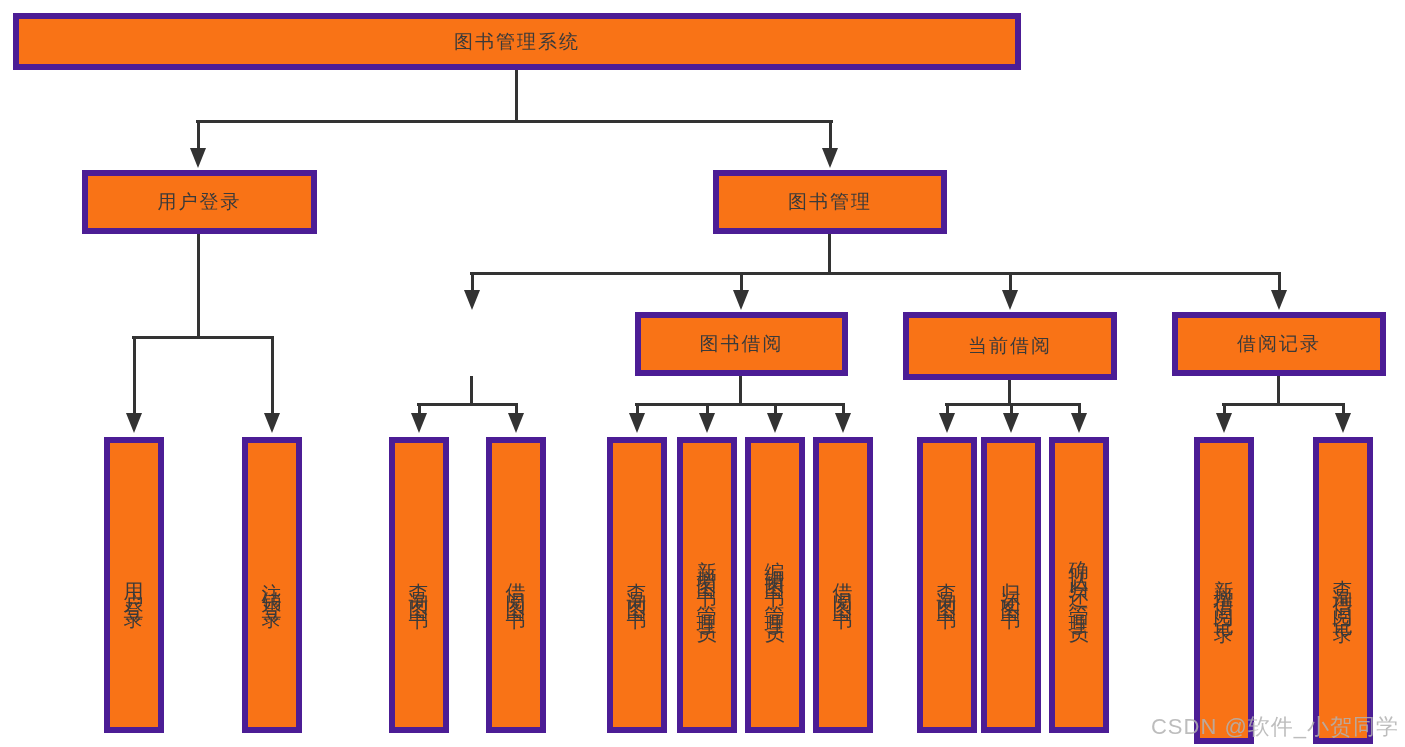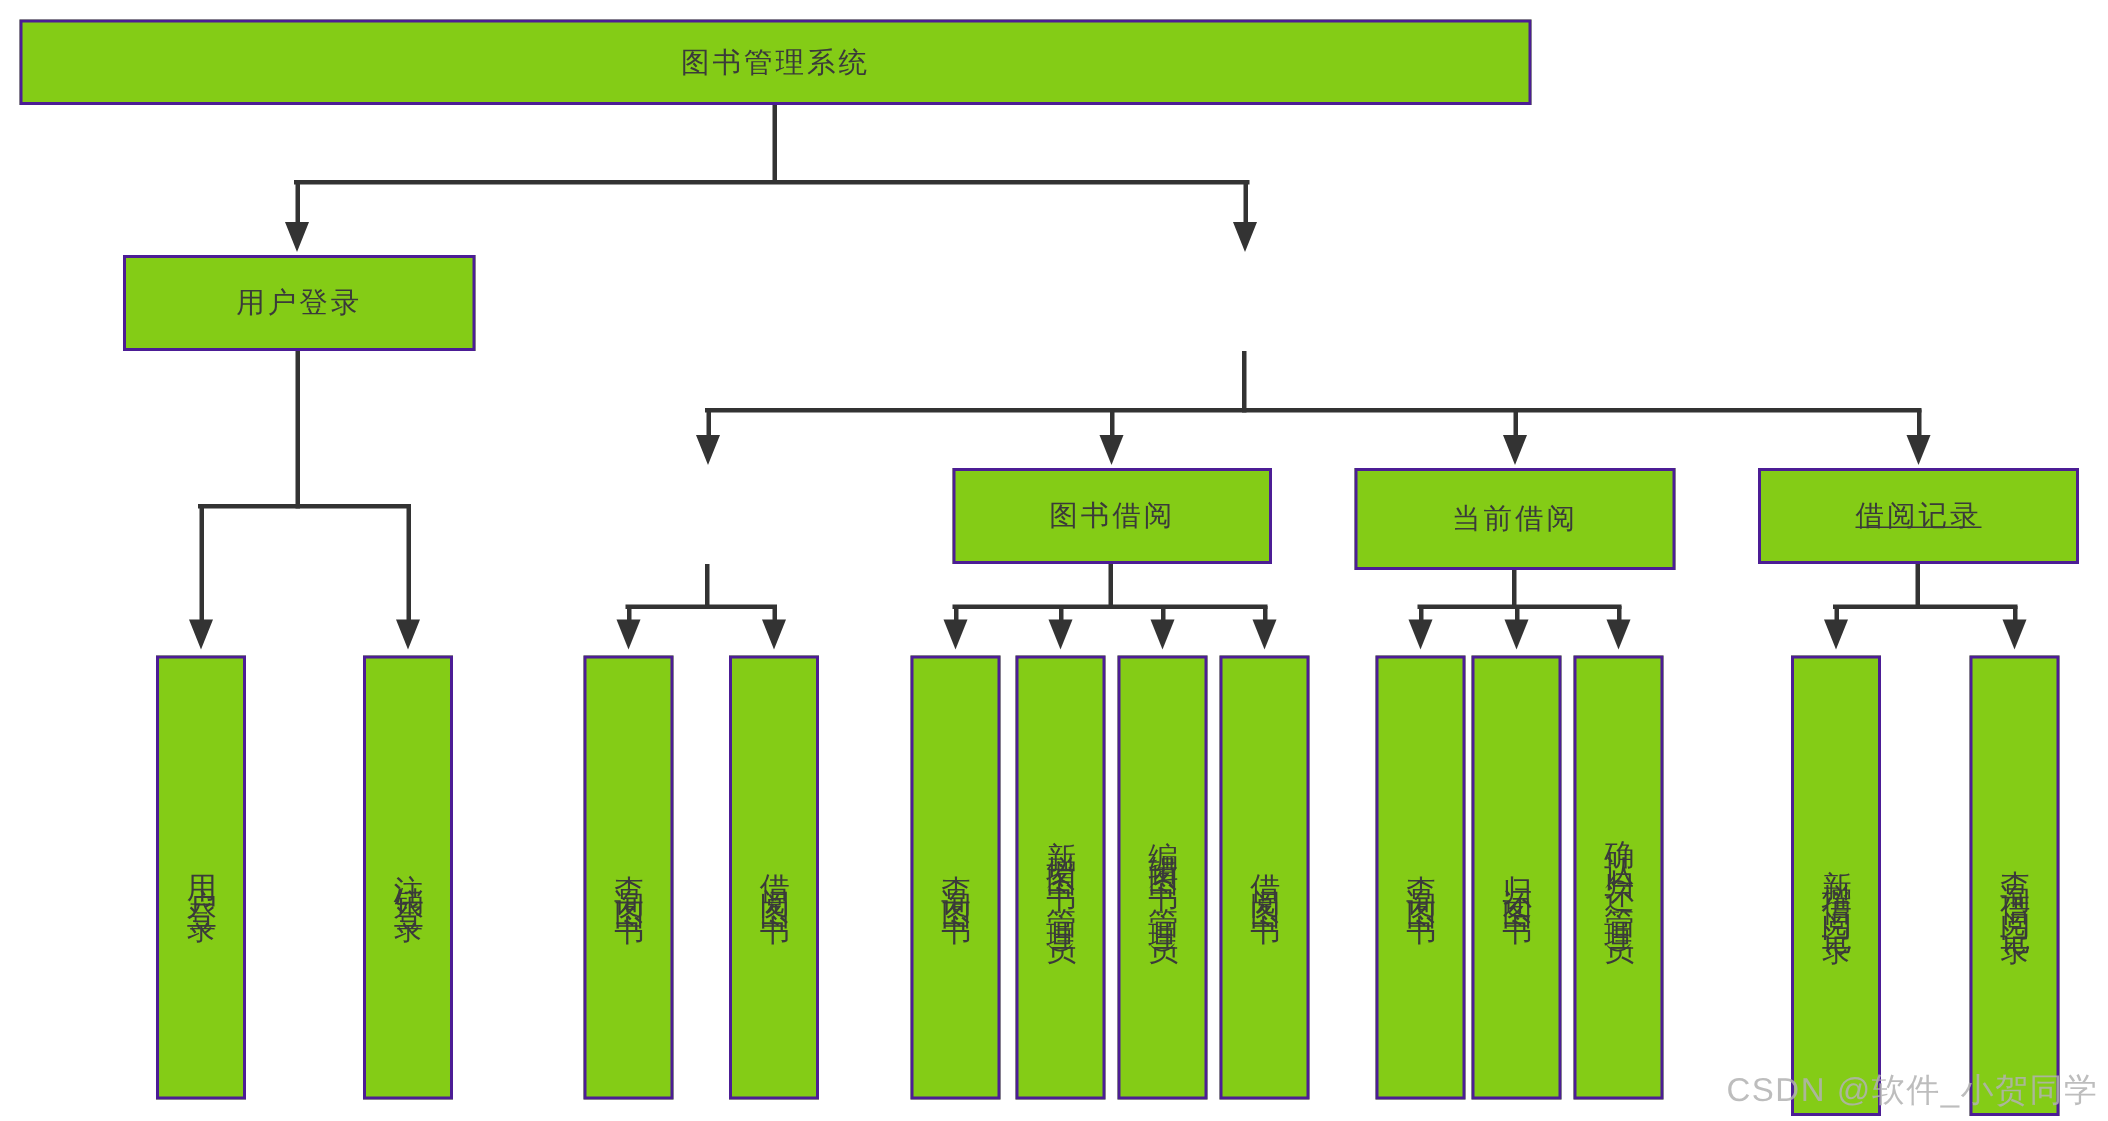--- a/index.html
+++ b/index.html
@@ -7,22 +7,22 @@
   .canvas {
     position:relative;
     width:1405px;
     height:747px;
     background:#ffffff;
     font-family:"Liberation Sans", sans-serif;
     overflow:hidden;
   }
   .node {
     position:absolute;
-    border:2px solid #4c1d95;
-    background:#84cc16;
+    border:6px solid #4c1d95;
+    background:#f97316;
     display:flex;
     align-items:center;
     justify-content:center;
     color:#3a3a3a;
     text-align:center;
   }
   .node.h {
     font-size:19px;
     letter-spacing:2px;
     white-space:nowrap;
@@ -108,23 +108,24 @@
     <div class="line" style="left: 1010px; top: 404px; width: 3px; height: 13px;"></div>
     <div class="arrowhead" style="left: 1003px; top: 413px;"></div>
     <div class="line" style="left: 1078px; top: 404px; width: 3px; height: 13px;"></div>
     <div class="arrowhead" style="left: 1071px; top: 413px;"></div>
     <div class="line" style="left: 1223px; top: 404px; width: 3px; height: 13px;"></div>
     <div class="arrowhead" style="left: 1216px; top: 413px;"></div>
     <div class="line" style="left: 1342px; top: 404px; width: 3px; height: 13px;"></div>
     <div class="arrowhead" style="left: 1335px; top: 413px;"></div>
     <div class="node h" style="left: 13px; top: 13px; width: 1008px; height: 57px;">图书管理系统</div>
     <div class="node h" style="left: 82px; top: 170px; width: 235px; height: 64px;">用户登录</div>
+    <div class="node h" style="left: 713px; top: 170px; width: 234px; height: 64px;">图书管理</div>
     <div class="node h" style="left: 635px; top: 312px; width: 213px; height: 64px;">图书借阅</div>
     <div class="node h" style="left: 903px; top: 312px; width: 214px; height: 68px;">当前借阅</div>
-    <div class="node h" style="left: 1172px; top: 312px; width: 214px; height: 64px; text-decoration: underline;">借阅记录</div>
+    <div class="node h" style="left: 1172px; top: 312px; width: 214px; height: 64px;">借阅记录</div>
     <div class="node v" style="left: 104px; top: 437px; width: 60px; height: 296px;">用户登录</div>
     <div class="node v" style="left: 242px; top: 437px; width: 60px; height: 296px;">注销登录</div>
     <div class="node v" style="left: 389px; top: 437px; width: 60px; height: 296px;">查询图书</div>
     <div class="node v" style="left: 486px; top: 437px; width: 60px; height: 296px;">借阅图书</div>
     <div class="node v" style="left: 607px; top: 437px; width: 60px; height: 296px;">查询图书</div>
     <div class="node v" style="left: 677px; top: 437px; width: 60px; height: 296px;">新增图书（管理员）</div>
     <div class="node v" style="left: 745px; top: 437px; width: 60px; height: 296px;">编辑图书（管理员）</div>
     <div class="node v" style="left: 813px; top: 437px; width: 60px; height: 296px;">借阅图书</div>
     <div class="node v" style="left: 917px; top: 437px; width: 60px; height: 296px;">查询图书</div>
     <div class="node v" style="left: 981px; top: 437px; width: 60px; height: 296px;">归还图书</div>

